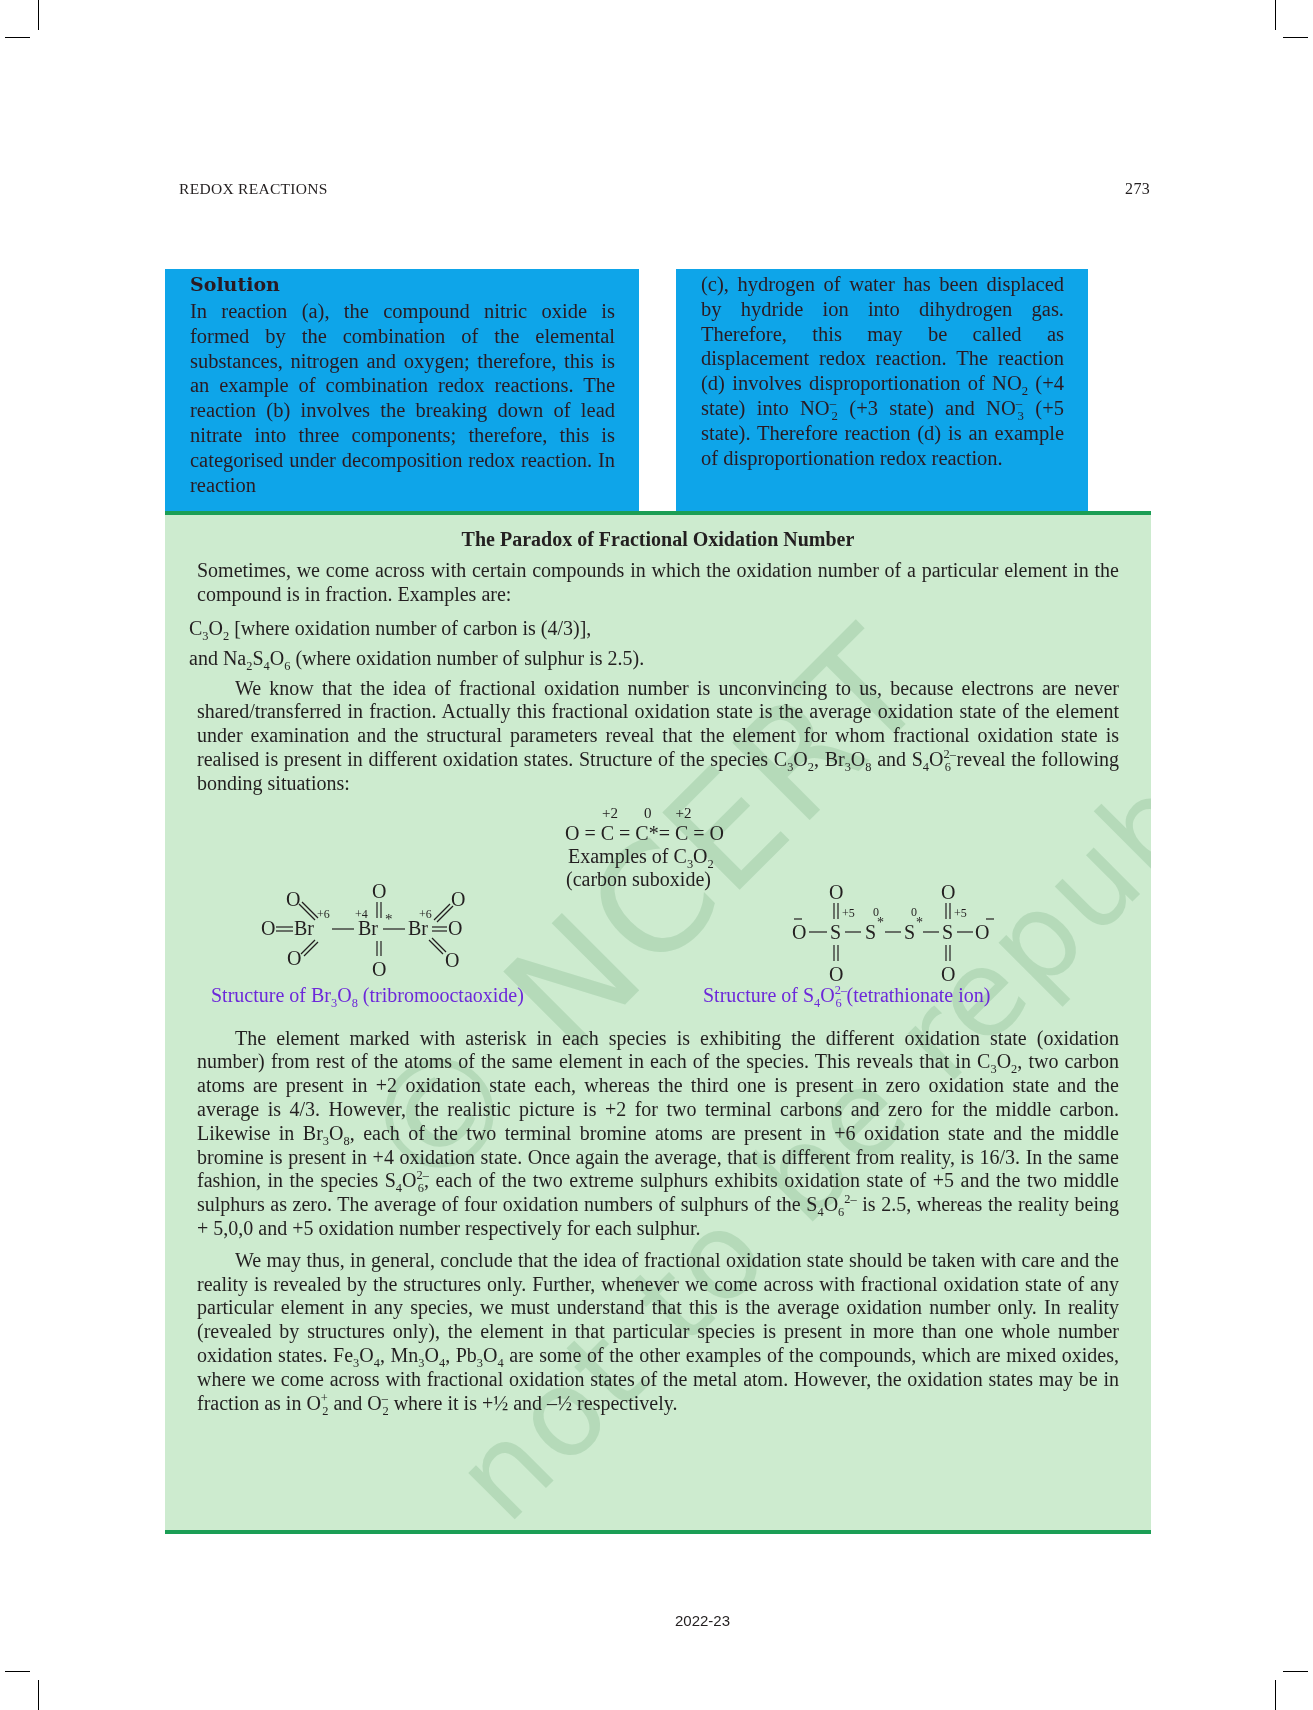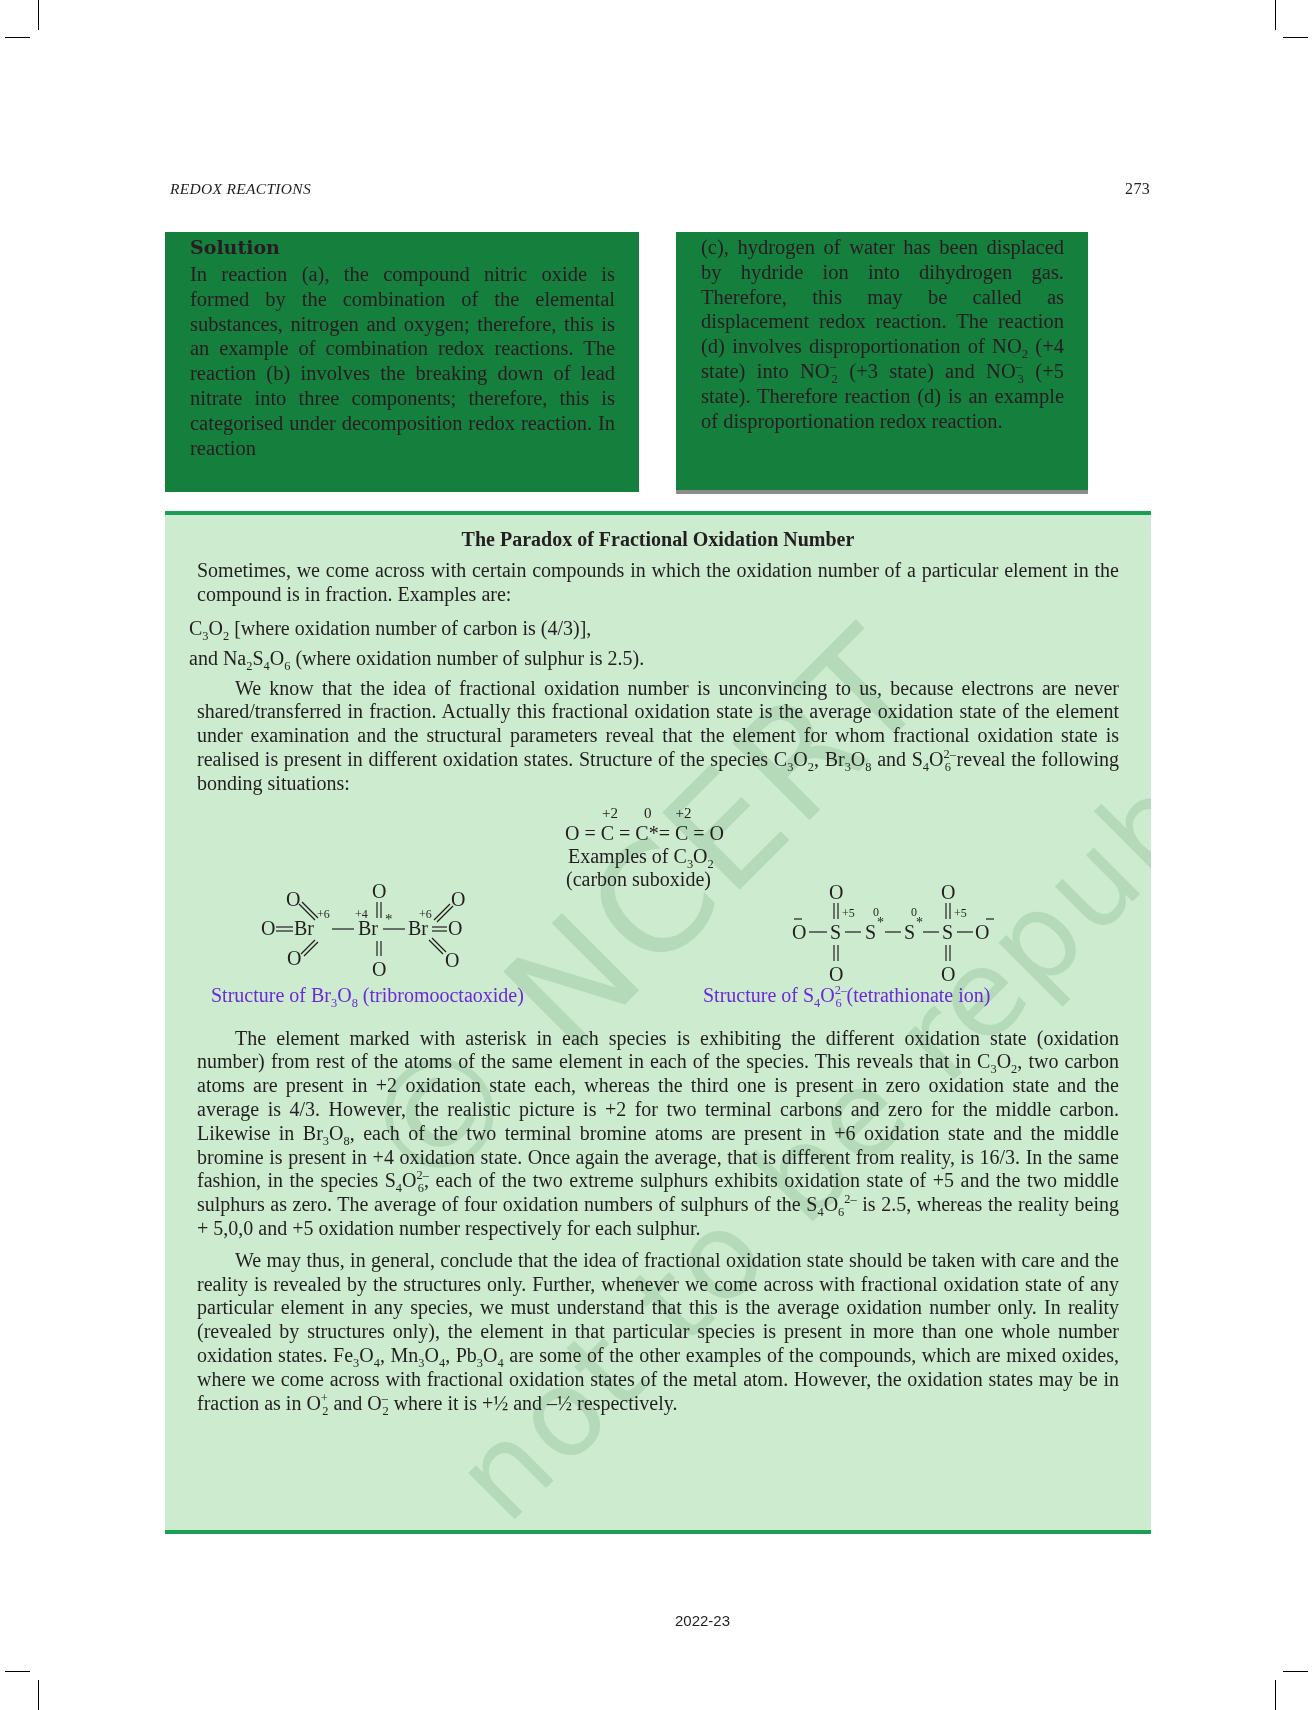--- a/index.html
+++ b/index.html
@@ -7,28 +7,29 @@
       width: 1313px; height: 1710px; position: relative; overflow: hidden;
       background: #ffffff; color: #231f20;
       font-family: "DejaVu Serif", "Liberation Serif", serif;
     }
     .crop { position: absolute; background: #000; }
     .running-head {
       position: absolute; top: 180px; left: 163px; right: 163px;
       font-size: 15.5px; letter-spacing: 0.3px; color: #231f20;
       font-family: "Liberation Serif", "DejaVu Serif", serif;
     }
-    .running-head .title { position: absolute; left: 7px; top: 0; font-style: italic; }
+    .running-head .title { position: absolute; left: 16px; top: 0; }
     .running-head .page-no { position: absolute; right: 0; top: 0; font-size: 16px; }
 
     .pink-box {
-      position: absolute; background: #15803d;
+      position: absolute; background: #0ea5e9;
       font-family: "Liberation Serif", "DejaVu Serif", serif;
       font-size: 20.5px; line-height: 24.8px; color: #2a1a22;
       text-align: justify;
+      margin-top: 37px;
     }
     .pink-left { left: 165px; top: 232px; width: 474px; height: 260px; padding: 0; }
     .pink-right { left: 676px; top: 232px; width: 412px; height: 258px; border-bottom: 4px solid #8f8a8d; }
     .pink-inner { position: absolute; left: 25px; right: 24px; top: 2px; }
     .pink-left .solution-head {
       font-weight: bold; font-size: 21px; line-height: 26px; margin-bottom: 2px;
       font-family: "DejaVu Serif", serif; font-size: 19px;
     }
     .pink-box p { margin: 0; text-align-last: auto; }
 

